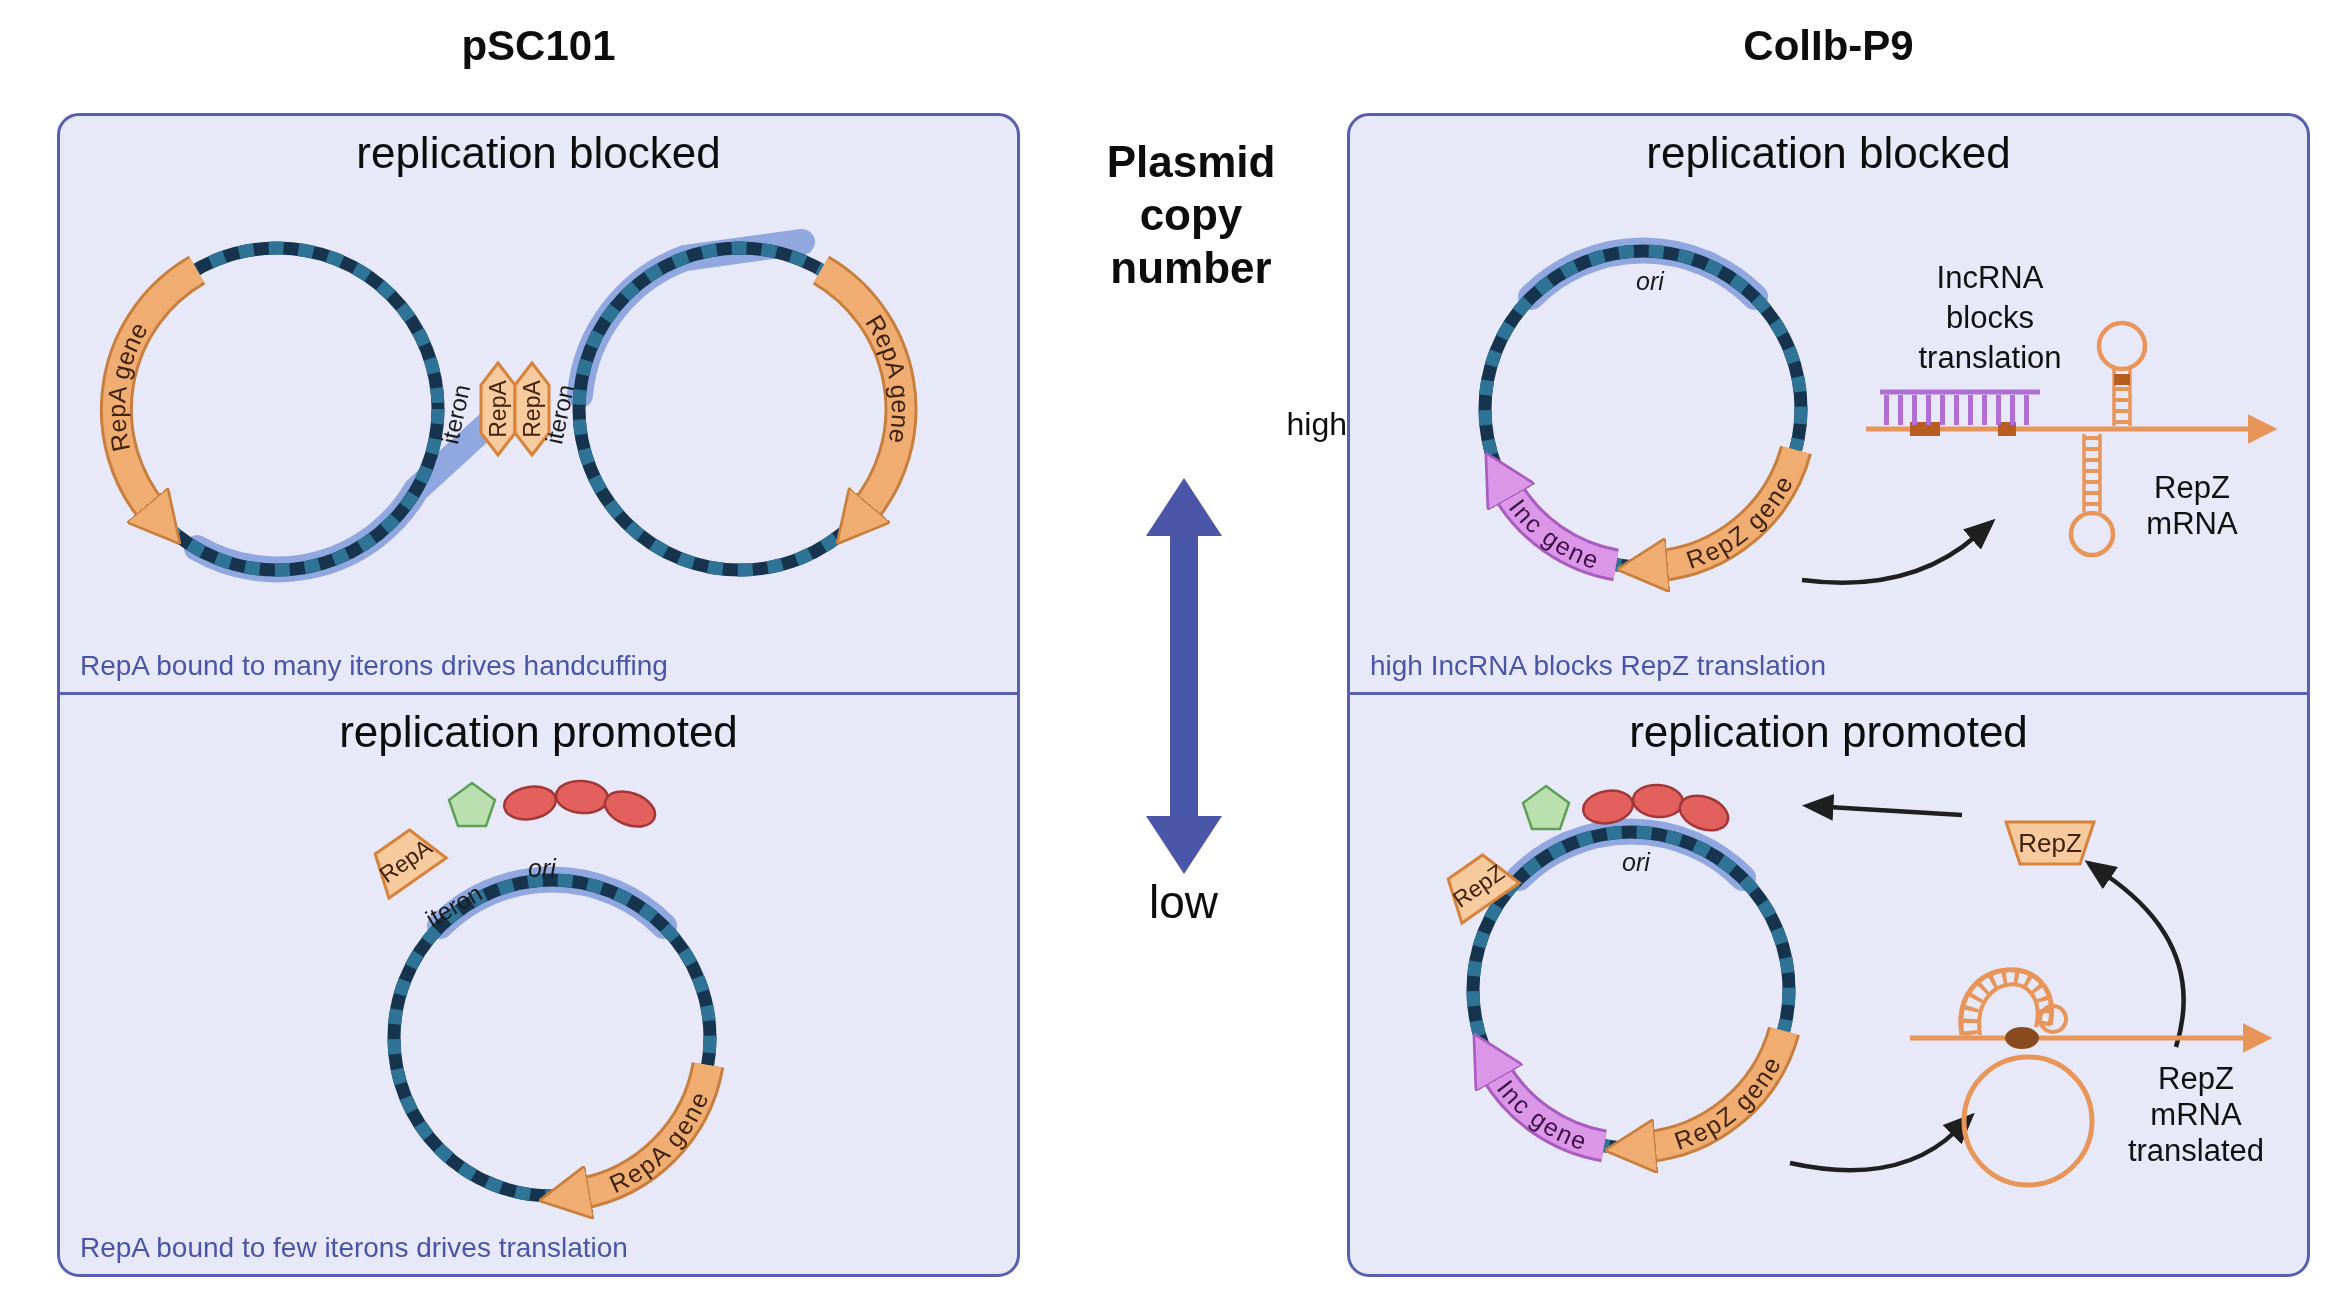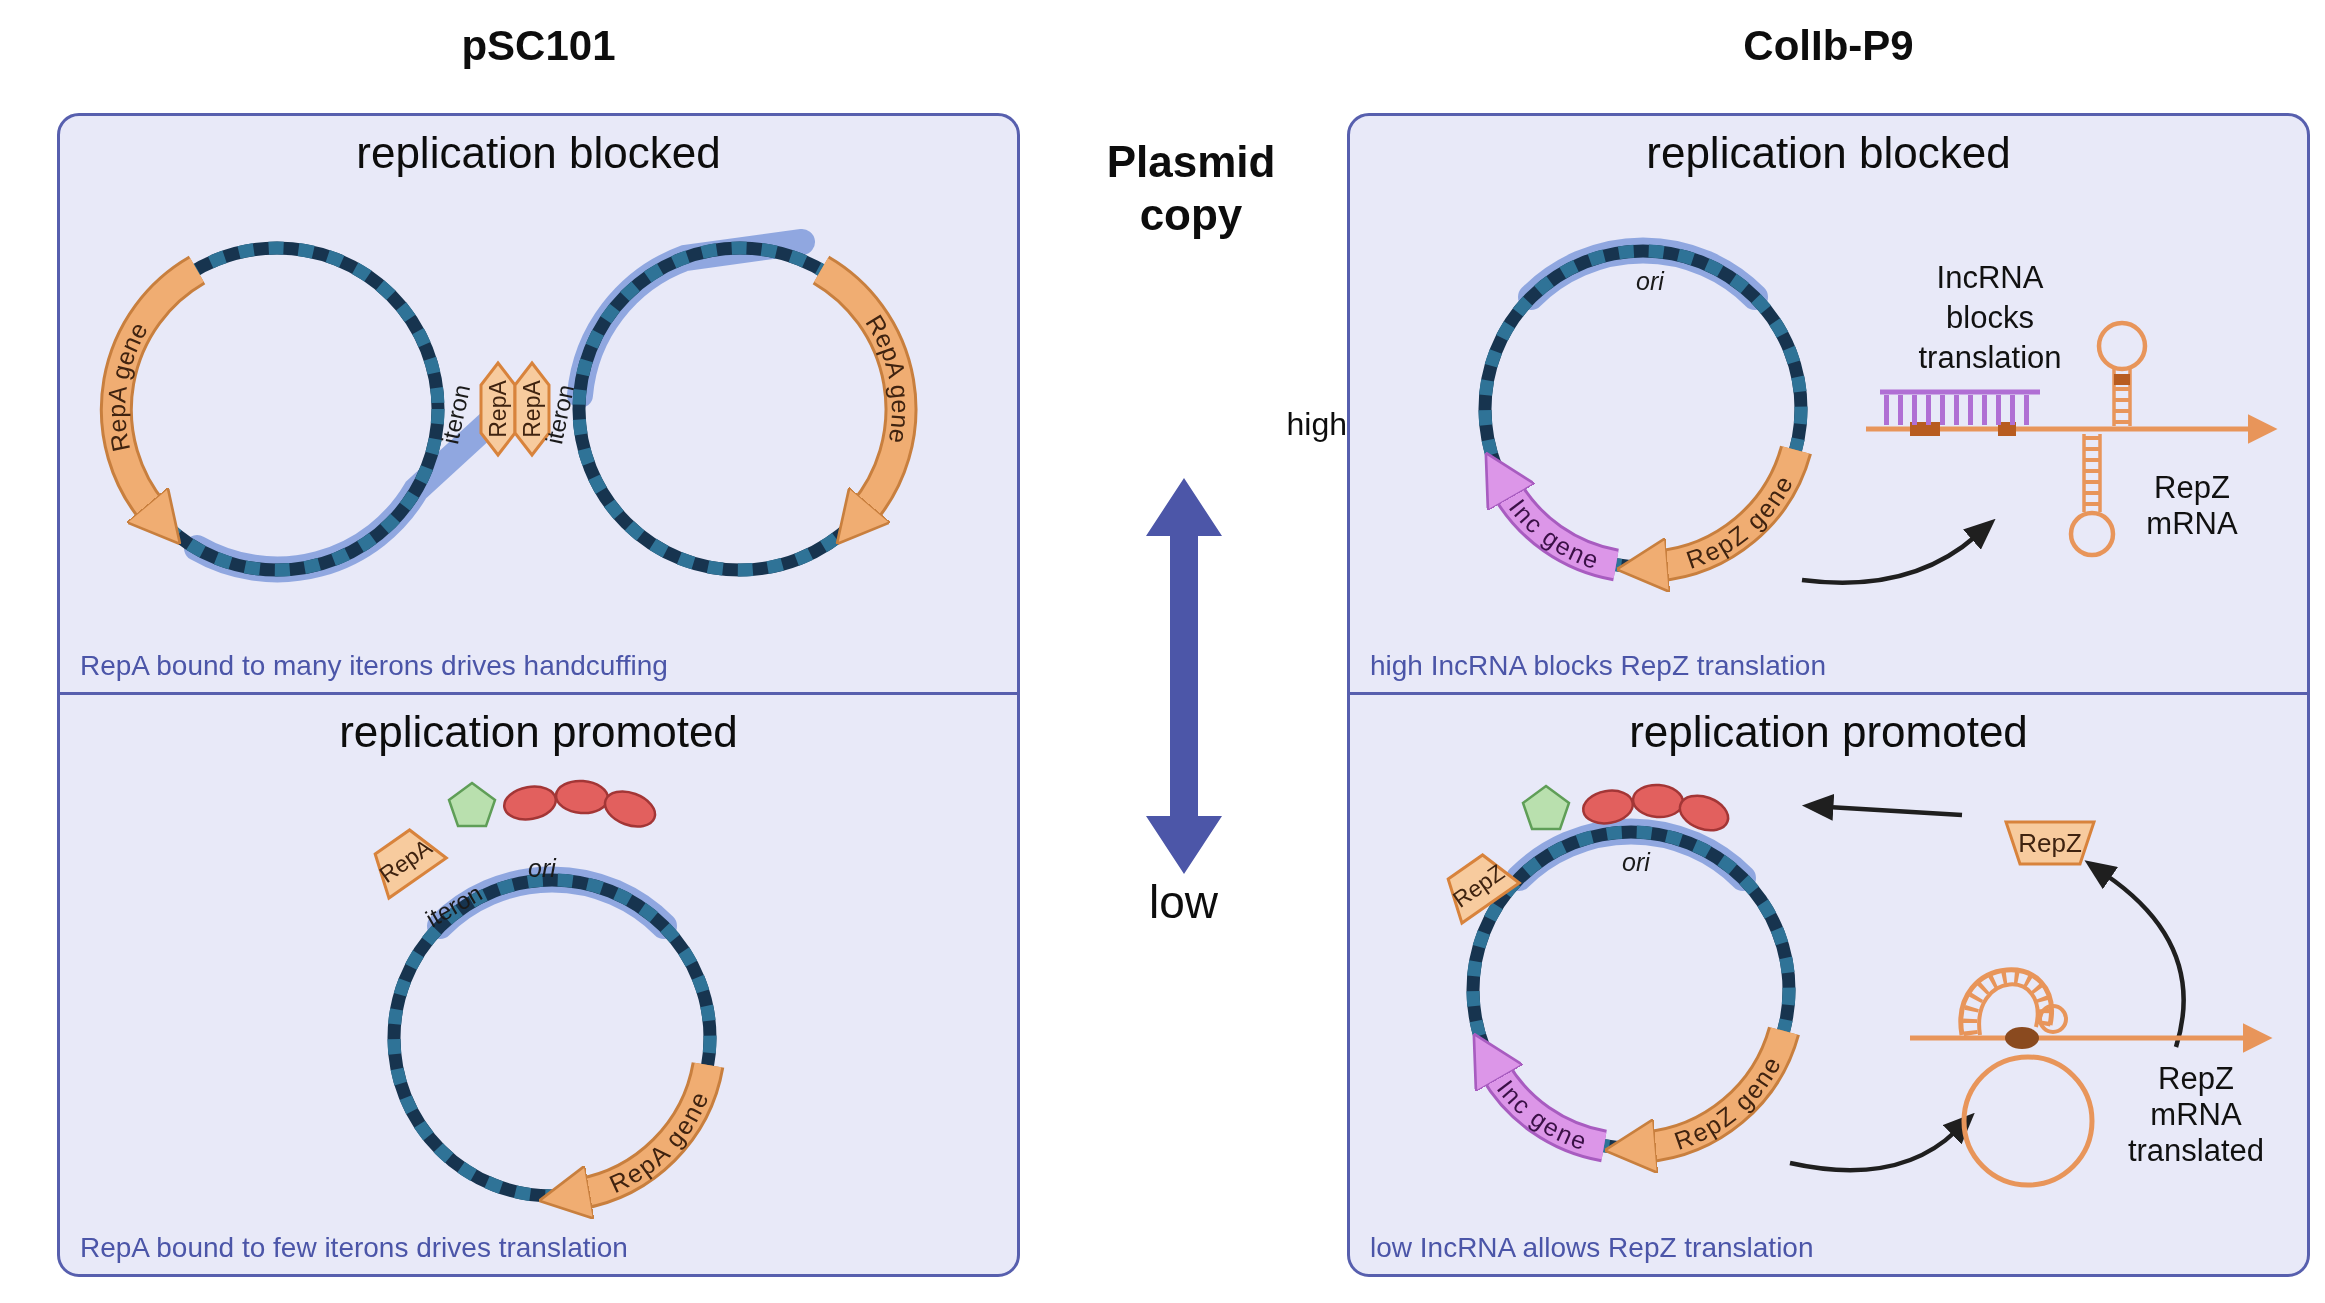--- a/index.html
+++ b/index.html
@@ -150,20 +150,21 @@
         <text class="ori-label" x="482" y="182">ori</text>
       </svg>
       <h2 class="panel-title">replication promoted</h2>
       <div class="caption">RepA bound to few iterons drives translation</div>
     </section>
   </div>
 
   <div class="center-col" id="center-heading">
     <div>Plasmid</div>
     <div>copy</div>
+    <div>number</div>
   </div>
   <div class="center-col" id="high-label">high</div>
   <svg id="copy-arrow" width="120" height="396" viewBox="0 0 120 396">
     <polygon fill="#4c56a8" points="60,0 98,58 74,58 74,338 98,338 60,396 22,338 46,338 46,58 22,58"></polygon>
   </svg>
   <div class="center-col" id="low-label">low</div>
 
   <div class="panel-group" id="right-group">
 
     <section class="panel top">
@@ -321,17 +322,16 @@
           <ellipse cx="672" cy="343" rx="17" ry="11" fill="#8a4a1f"></ellipse>
           <circle class="rna-line" stroke-width="5" cx="678" cy="426" r="64"></circle>
         </g>
         <g>
           <text class="note-text" x="846" y="394">RepZ</text>
           <text class="note-text" x="846" y="430">mRNA</text>
           <text class="note-text" x="846" y="466">translated</text>
         </g>
       </svg>
       <h2 class="panel-title">replication promoted</h2>
-      <div class="caption">low IncRNA allows RepZ translation</div>
     </section>
   </div>
 
 </div>
 
 </body></html>

